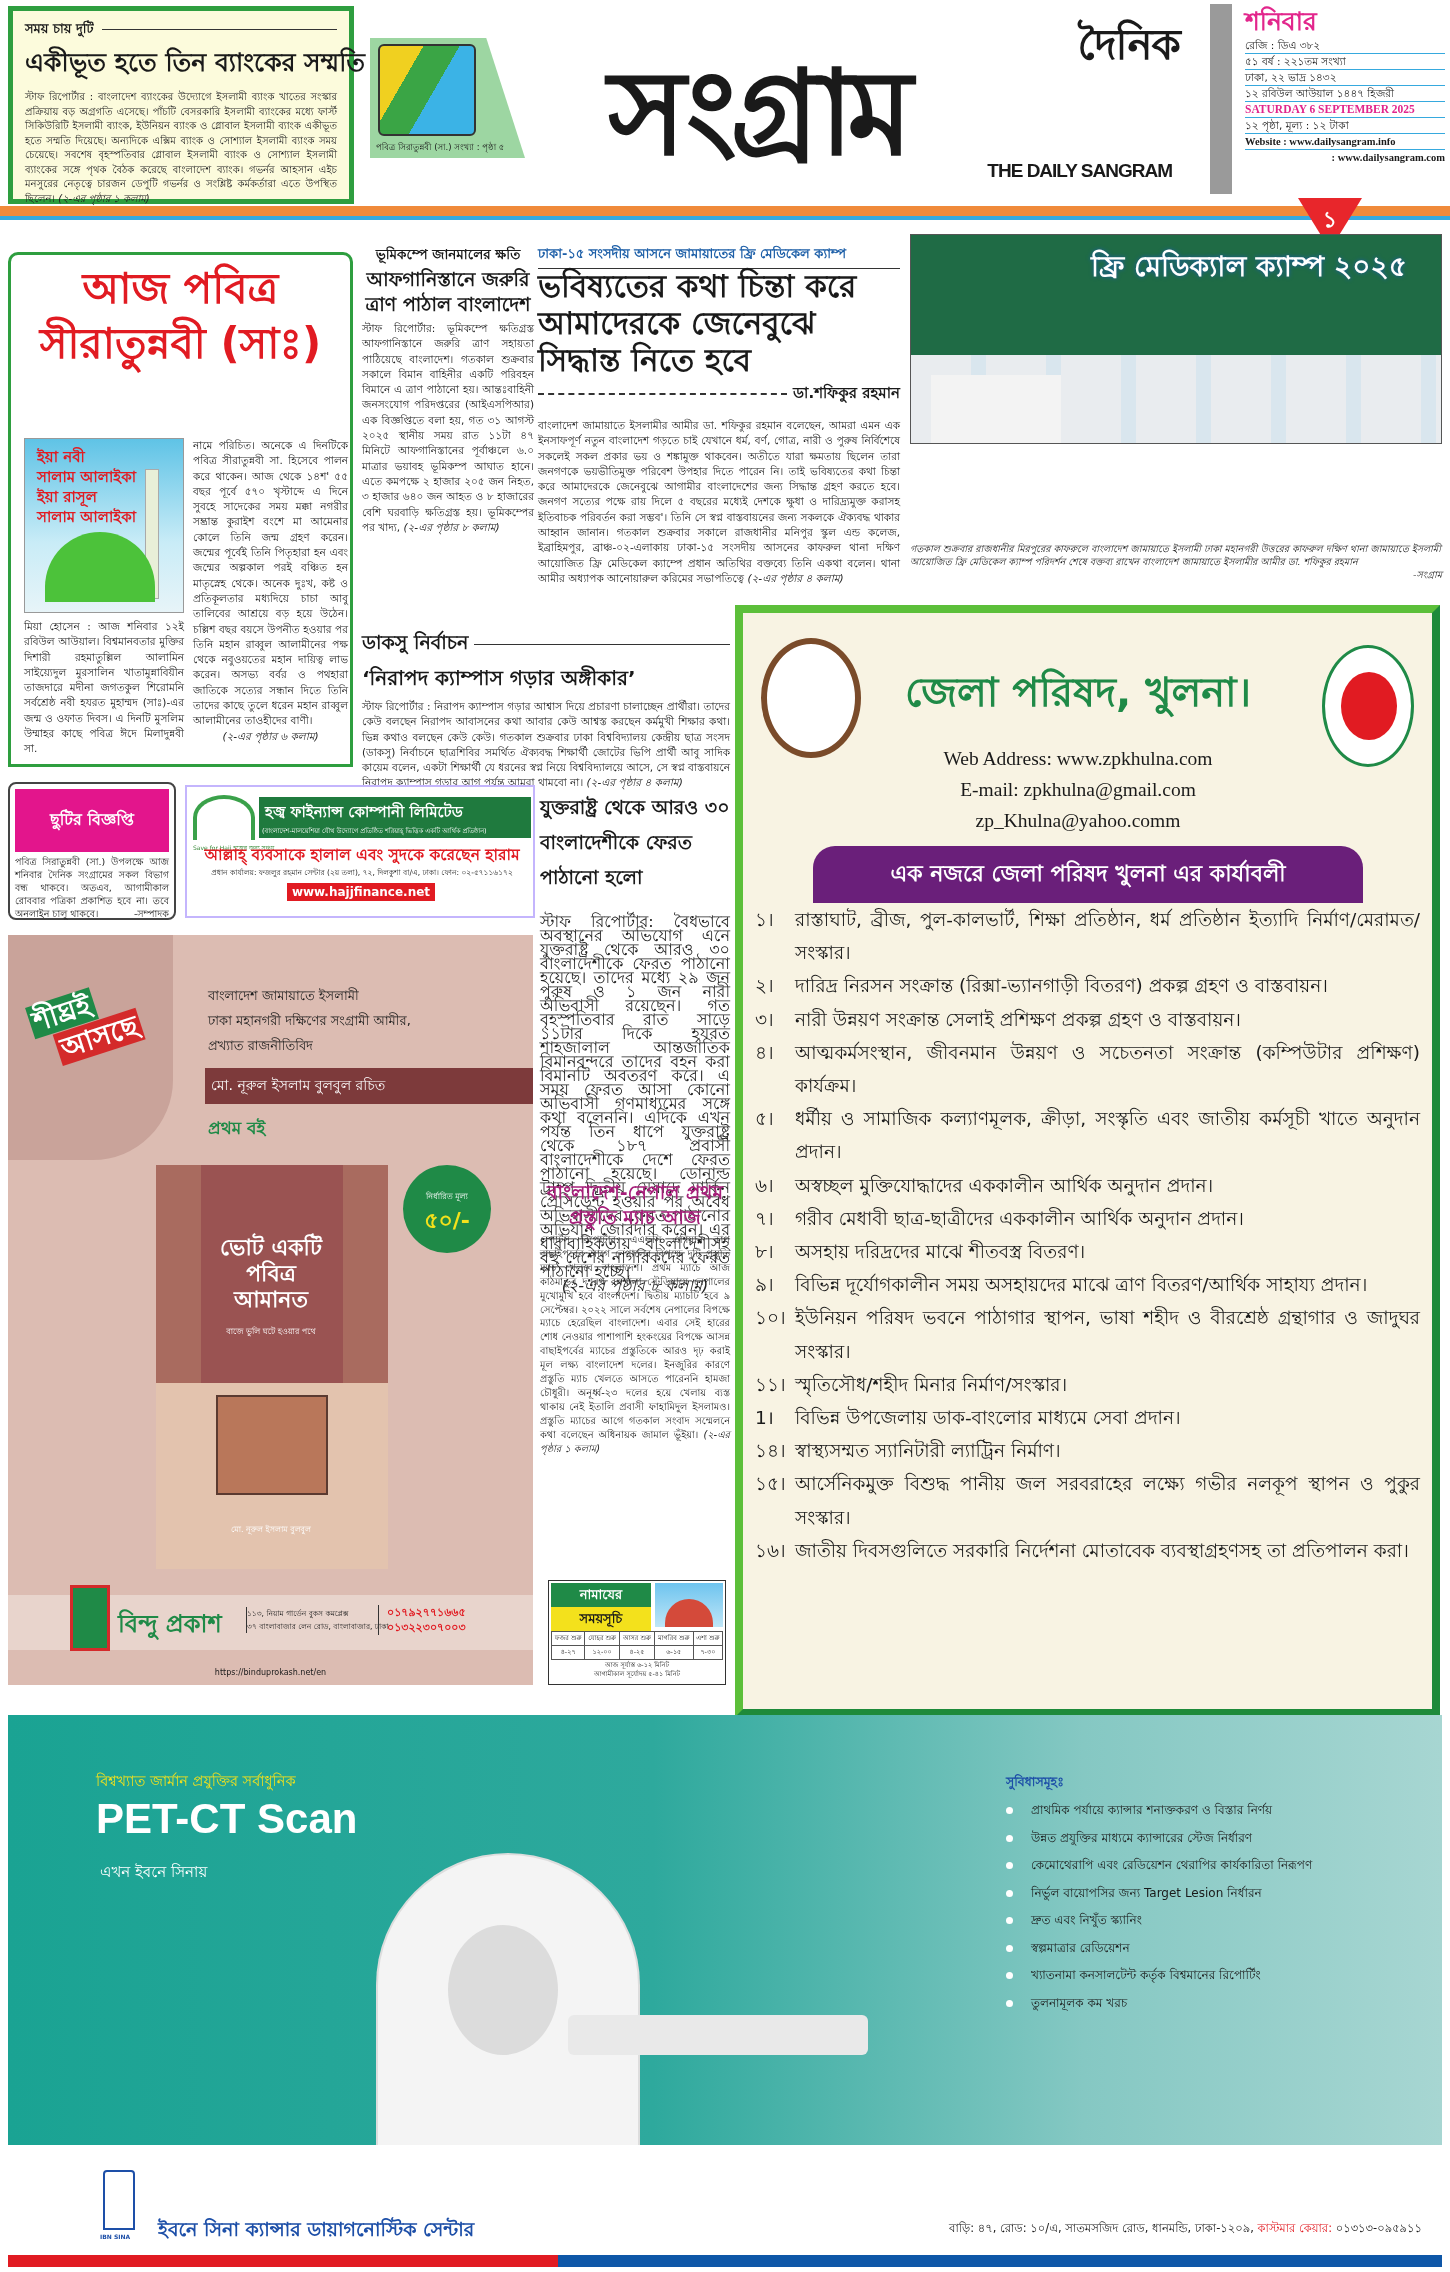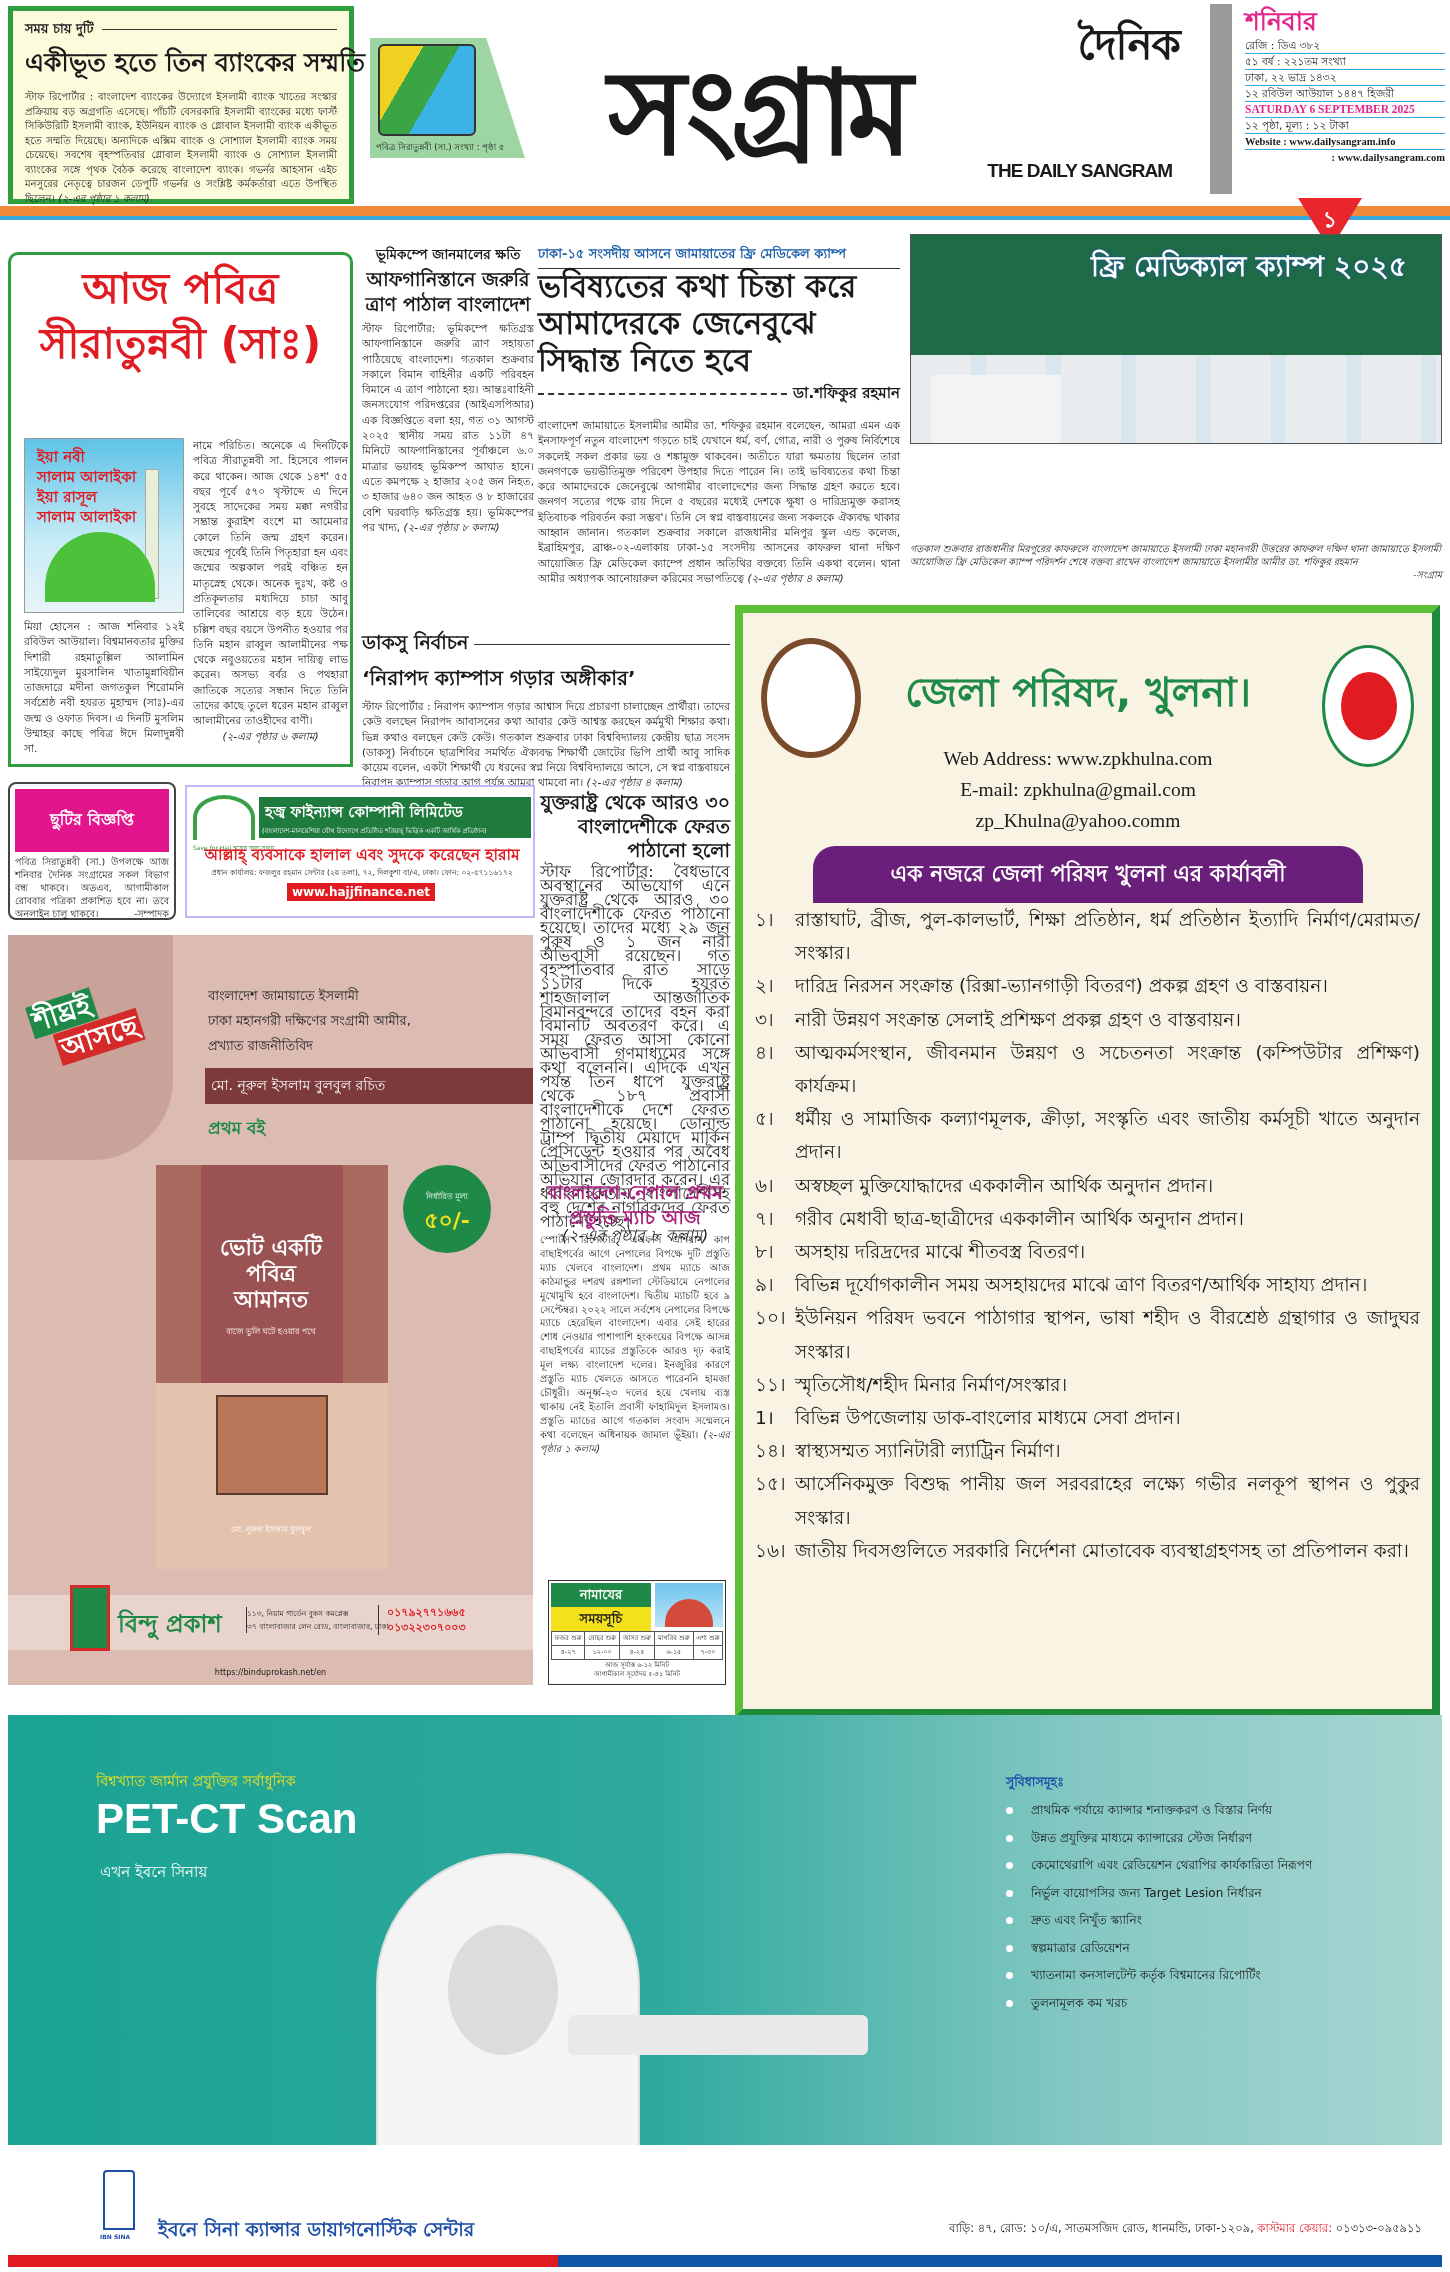--- a/index.html
+++ b/index.html
@@ -69,21 +69,21 @@
 #hajj{left:185px;top:785px;width:350px;height:133px;border:2px solid #c4b5fd;background:#fff}
 #hajj .logo{position:absolute;left:6px;top:8px;width:62px;height:45px;border-radius:50% 50% 0 0;border:4px solid #3aa14a;border-bottom:none}
 #hajj .tag{position:absolute;left:6px;top:56px;font-size:6px;color:#3a8a3a}
 #hajj .name{position:absolute;left:72px;top:10px;width:272px;background:#1f7a3e;color:#fff;font-size:15px;font-weight:bold;padding:3px 6px;white-space:nowrap}
 #hajj .sub{position:absolute;left:72px;top:38px;width:272px;background:#1f7a3e;color:#fff;font-size:6.5px;padding:1px 3px;white-space:nowrap;overflow:hidden}
 #hajj .slogan{position:absolute;left:6px;top:56px;width:338px;color:#e11b22;font-size:15.5px;font-weight:bold;text-align:center;white-space:nowrap}
 #hajj .addr{position:absolute;left:6px;top:80px;width:338px;font-size:7.5px;text-align:center;white-space:nowrap}
 #hajj .url{position:absolute;left:100px;top:96px;width:148px;background:#e11b22;color:#fff;font-size:12px;font-weight:bold;text-align:center;padding:2px 0}
 
 #usa{left:540px;top:790px;width:190px}
-#usa h3{font-size:19px;line-height:24px;text-align:right;font-weight:bold;margin-bottom:3px}
+#usa h3{font-size:19px;line-height:35px;text-align:left;font-weight:bold;margin-bottom:20px}
 #usa .body-txt{font-size:16px;line-height:14px}
 
 #nepal{left:540px;top:1180px;width:190px}
 #nepal h3{color:#a61f7a;font-size:19px;line-height:25px;text-align:center;font-weight:bold;margin-bottom:3px}
 #nepal .body-txt{font-size:9.8px;line-height:13.9px}
 
 #namaz{left:548px;top:1580px;width:178px;height:105px;border:1.5px solid #333;background:#fff}
 #namaz .t1{position:absolute;left:2px;top:2px;width:100px;background:#1f8a47;color:#fff;font-weight:bold;font-size:13px;text-align:center;padding:2px 0}
 #namaz .t2{position:absolute;left:2px;top:26px;width:100px;background:#f3e11c;font-weight:bold;font-size:13px;text-align:center;padding:2px 0}
 #namaz .mosque{position:absolute;left:106px;top:2px;width:68px;height:44px;background:linear-gradient(#6ec4ef,#bfe6f7)}

